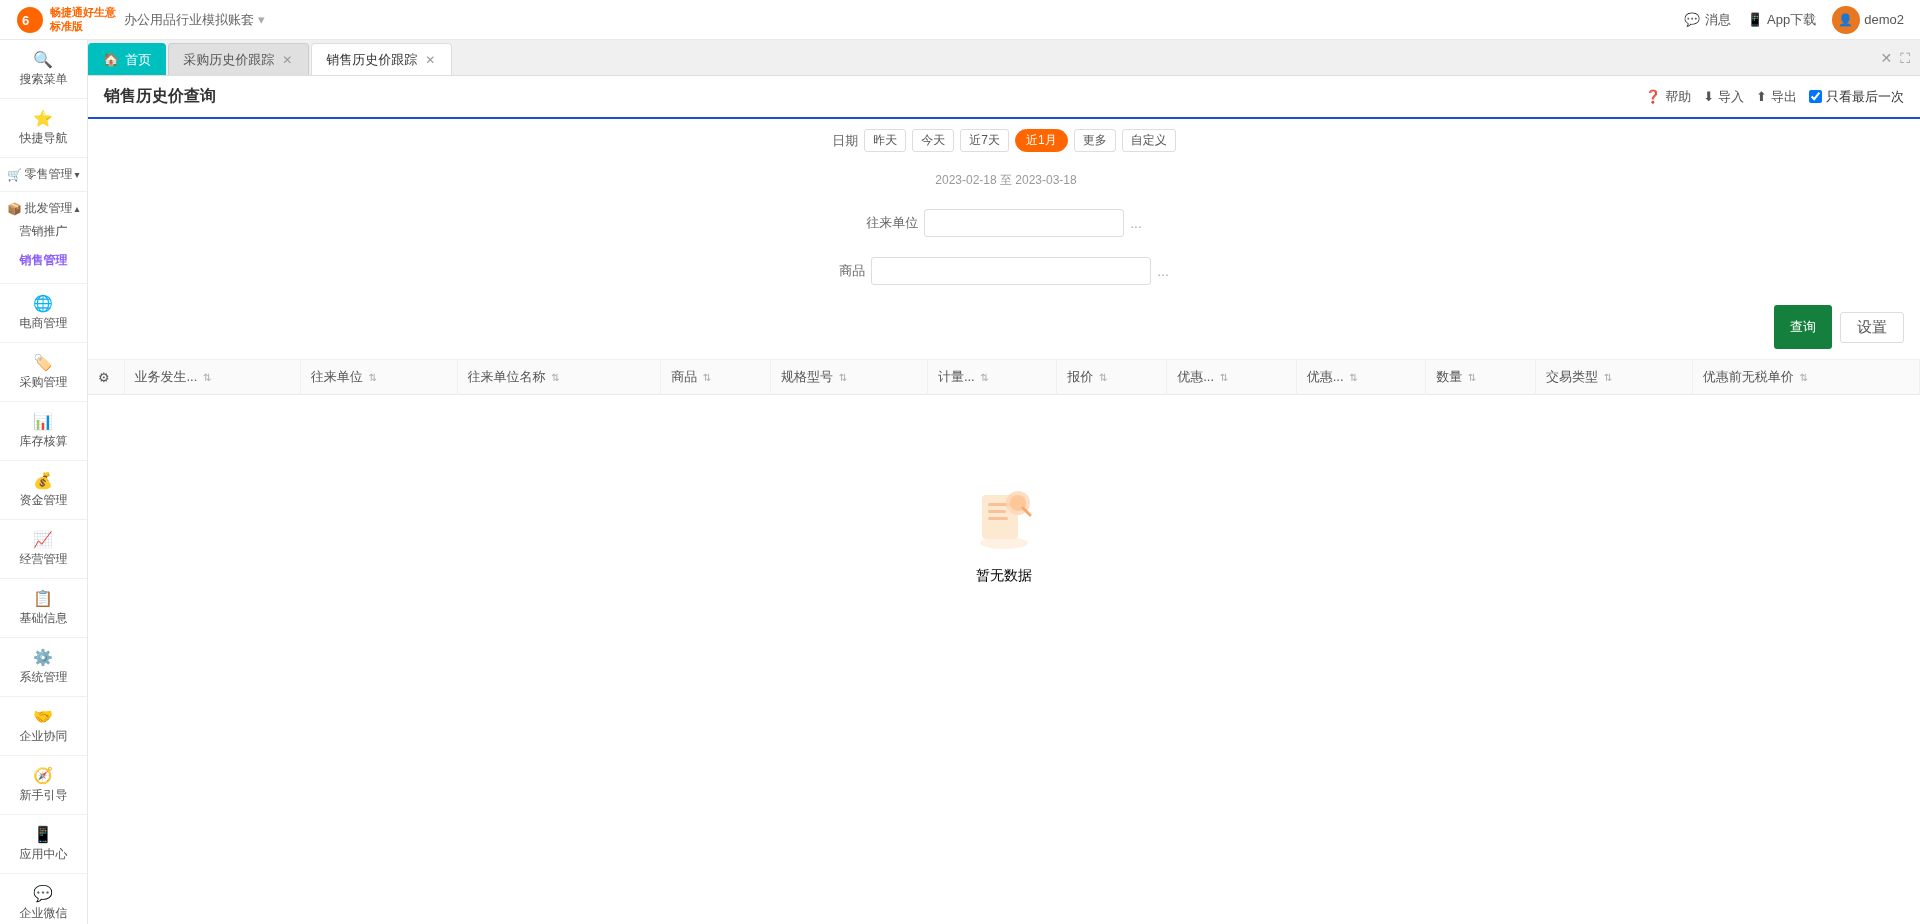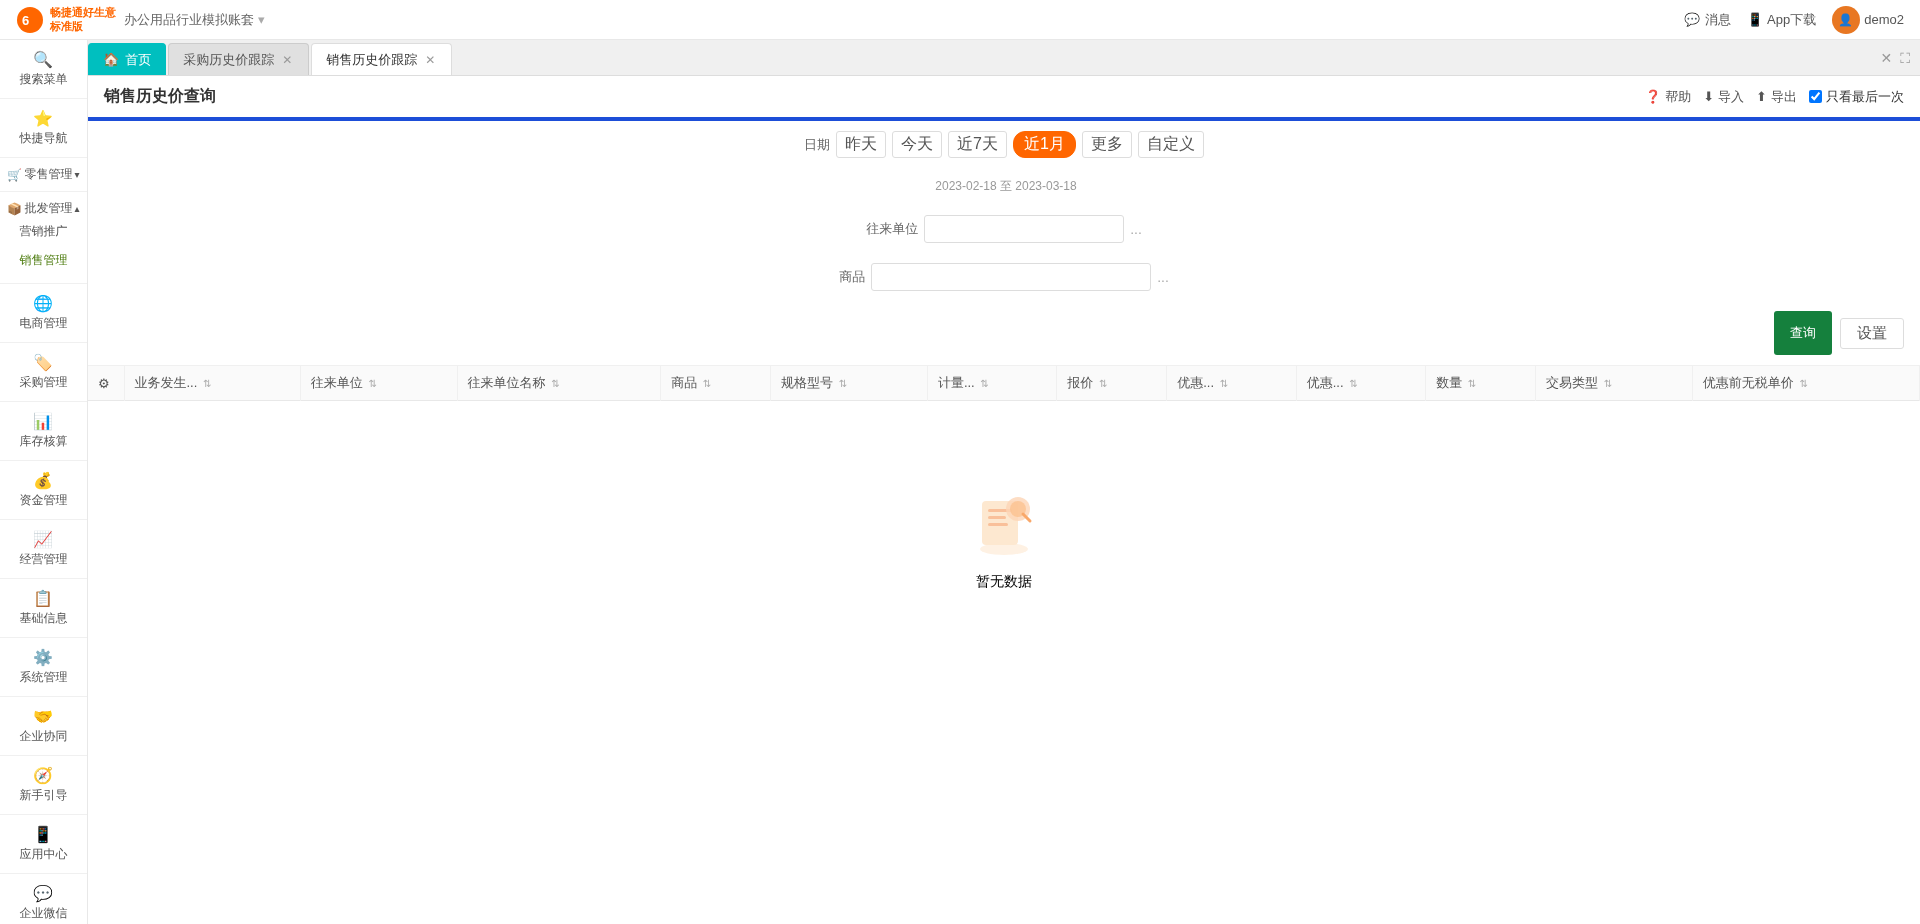--- a/index.html
+++ b/index.html
@@ -121,21 +121,21 @@
       width: 100%;
     }
     .sidebar-sub-item {
       width: 100%;
       text-align: center;
       padding: 6px 0;
       color: #555;
       font-size: 12px;
       cursor: pointer;
     }
-    .sidebar-sub-item.active { color: #4d7c0f; font-weight: normal; }
+    .sidebar-sub-item.active { color: #8b5cf6; font-weight: bold; }
 
     
     .content-area {
       flex: 1;
       display: flex;
       flex-direction: column;
       overflow: hidden;
     }
 
     
@@ -197,21 +197,21 @@
       overflow: auto;
       padding: 0;
     }
 
     
     .page-header {
       display: flex;
       align-items: center;
       justify-content: space-between;
       padding: 10px 16px;
-      border-bottom: 4px solid #1d4ed8;
+      border-bottom: 2px solid #1d4ed8;
     }
     .page-title {
       font-size: 16px;
       font-weight: bold;
       color: #333;
     }
     .page-header-actions {
       display: flex;
       align-items: center;
       gap: 12px;
@@ -256,21 +256,21 @@
     .date-range-text {
       font-size: 12px;
       color: #999;
     }
     .date-btn {
       padding: 2px 8px;
       border: 1px solid #ddd;
       border-radius: 3px;
       background: #fff;
       color: #555;
-      font-size: 16px;
+      font-size: 12px;
       cursor: pointer;
     }
     .date-btn.active {
       background: #f60;
       color: #fff;
       border-color: #f60;
       border-radius: 12px;
       padding: 2px 10px;
     }
     .filter-input {

